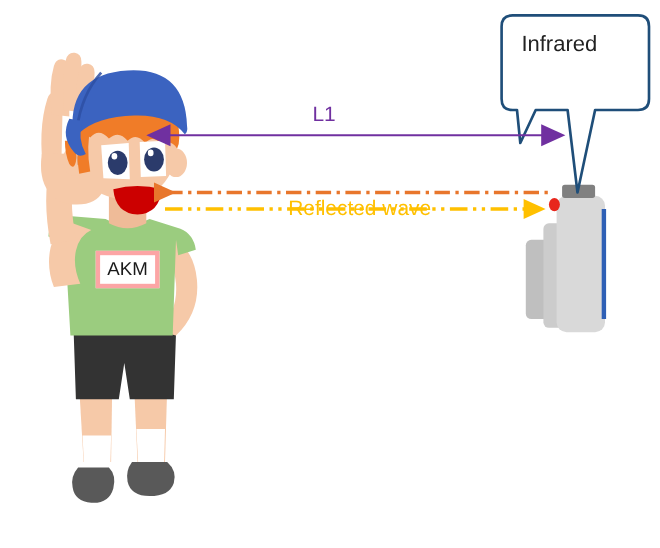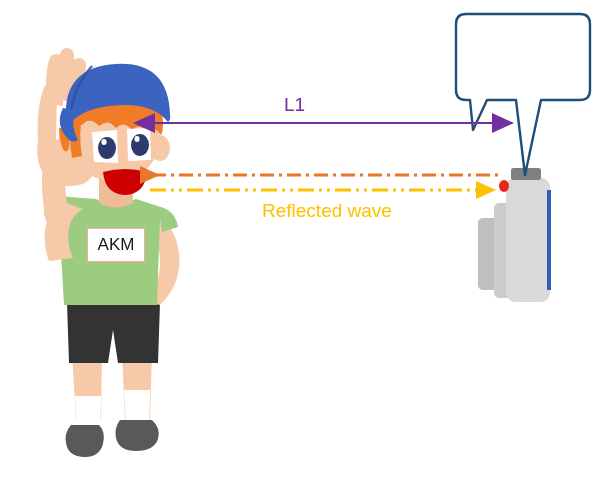--- a/index.html
+++ b/index.html
@@ -39,32 +39,32 @@
     color: #7030A0;
   }
   #label-incident {
     left: 262px;
     top: 146px;
     font-size: 19px;
     color: #E8762C;
   }
   #label-reflected {
     left: 262px;
-    top: 200px;
+    top: 179px;
     font-size: 19px;
     color: #FFC000;
   }
   #akm-badge {
     position: absolute;
     left: 87px;
     top: 228px;
     width: 58px;
     height: 34px;
     background: #FFFFFF;
-    border: 1px solid #fca5a5;
+    border: 4px solid #fca5a5;
     box-sizing: border-box;
     display: flex;
     align-items: center;
     justify-content: center;
   }
   #akm-badge .akm-text {
     font-size: 17px;
     color: #1a1a1a;
     letter-spacing: 0px;
   }
@@ -226,19 +226,20 @@
     </g>
 
   </svg>
 
   <div class="txt" id="label-l1">L1</div>
 
 
   <div class="txt" id="label-reflected">Reflected wave</div>
 
   <div id="bubble-text">
+    <div>Infrared</div>
   </div>
 
   <div id="akm-badge">
     <span class="akm-text">AKM</span>
   </div>
 
 </div>
 
 </body></html>

